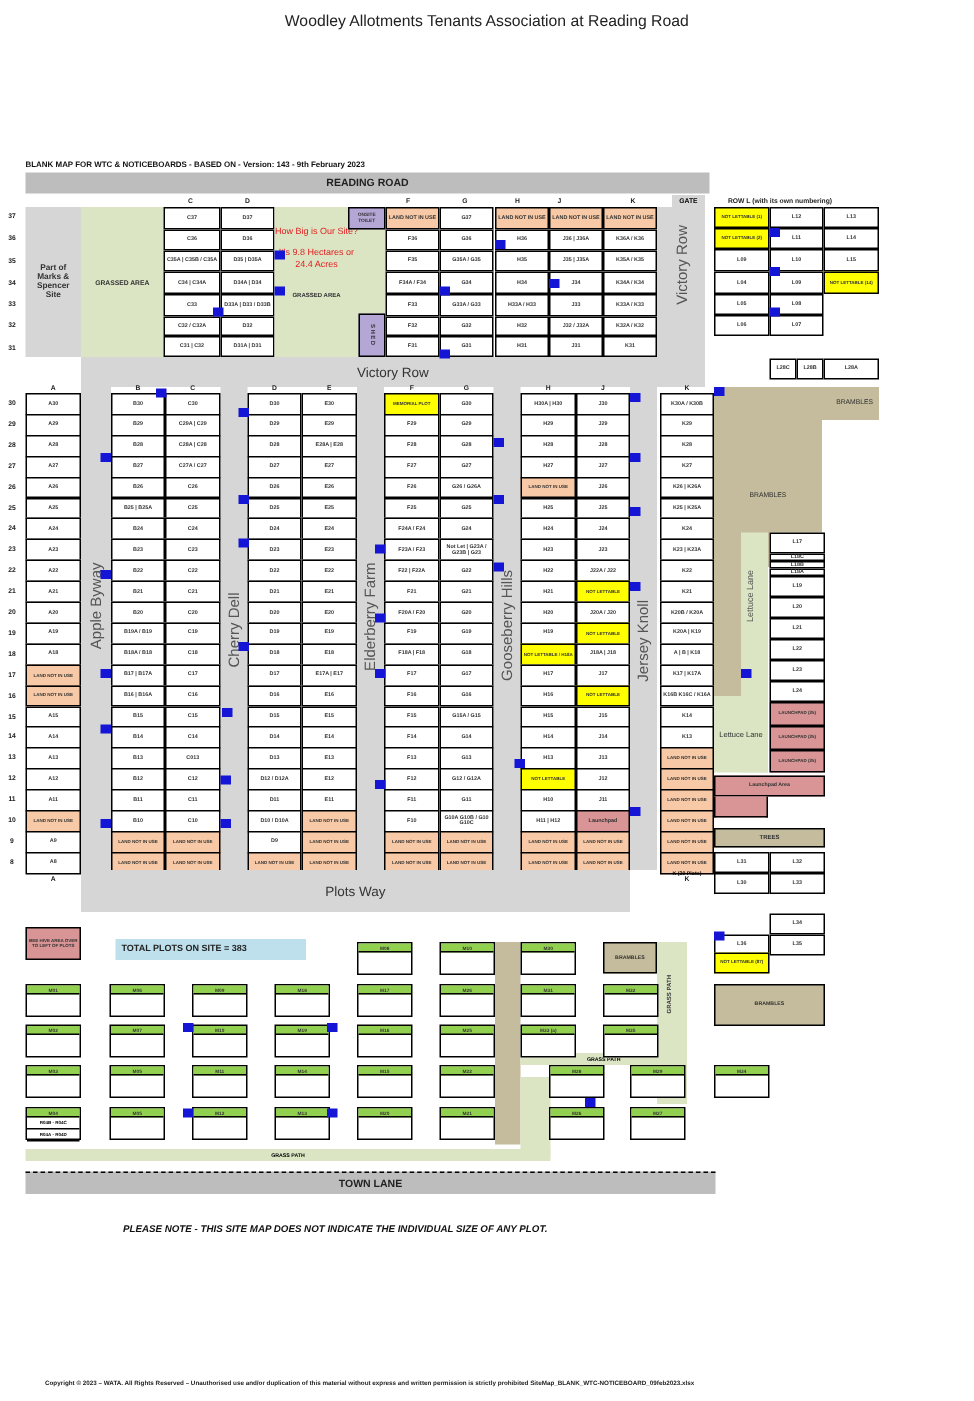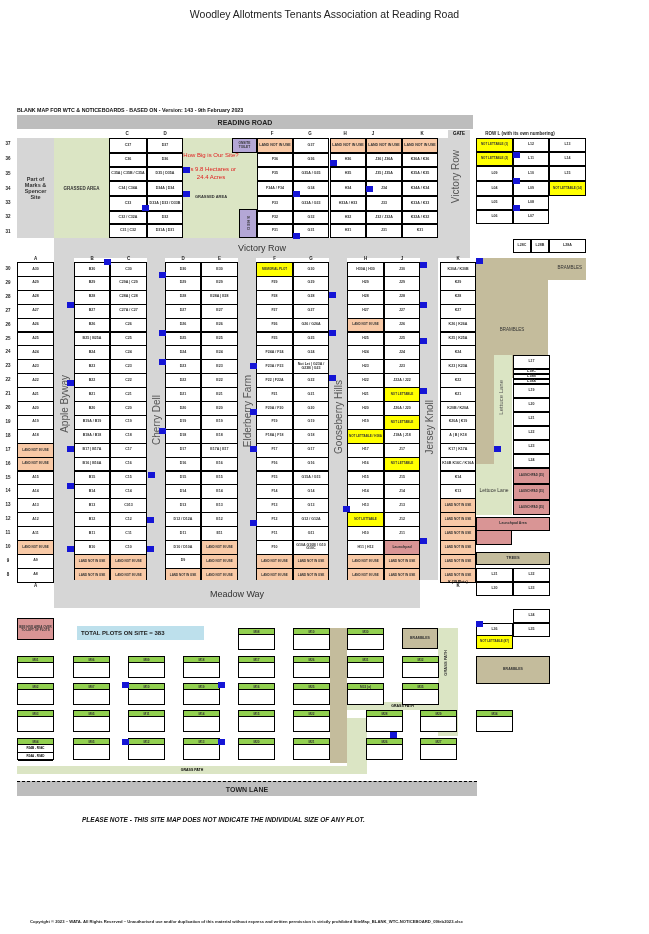--- a/index.html
+++ b/index.html
@@ -464,21 +464,21 @@
     <div class="cell" style="left: 513px; top: 609px; width: 37px; height: 14px;">L34</div>
     <div class="cell" style="left: 476px; top: 623px; width: 37px; height: 14px;">L36</div>
     <div class="cell" style="left: 513px; top: 623px; width: 37px; height: 14px;">L35</div>
   </div>
 
 <div class="cell lp" style="left:476px;top:517px;width:74px;height:14px;font-size:3.5px">Launchpad Area</div>
 <div class="abs lp" style="left:476px;top:531px;width:36px;height:14px;border:1px solid #000;border-top:none"></div>
 <div class="cell" style="left:476px;top:552px;width:74px;height:13px;background:#c4bc9c;font-size:4px">TREES</div>
 <div class="abs" style="left:440px;top:580px;width:36px;font-size:3.5px;font-weight:bold;text-align:center">K (39 Plots)</div>
 
-<div class="abs lane" style="left:54px;top:580px;width:366px;height:28px;display:flex;align-items:center;justify-content:center;font-size:9px;color:#333">Meadow Way</div>
+<div class="abs lane" style="left:54px;top:580px;width:366px;height:28px;display:flex;align-items:center;justify-content:center;font-size:9px;color:#333">Plots Way</div>
 
 <div class="cell lp" style="left:17px;top:618px;width:37px;height:22px;font-size:3px">BEE HIVE AREA OVER TO LEFT OF PLOTS</div>
 <div class="abs" style="left:77px;top:626px;width:127px;height:14px;background:#bde0ec;font-size:6px;font-weight:bold;color:#222;padding-left:4px;line-height:14px">TOTAL PLOTS ON SITE = 383</div>
 
 <div class="abs bramble" style="left:330px;top:628px;width:17px;height:135px"></div>
 <div class="abs grass" style="left:347px;top:718px;width:20px;height:52px"></div>
 <div class="abs grass" style="left:438px;top:628px;width:20px;height:108px"></div>
 <div class="vt" style="left:443px;top:650px;font-size:4px;font-weight:bold;color:#333">GRASS PATH</div>
 <div class="abs grass" style="left:347px;top:702px;width:111px;height:8px;font-size:3.5px;font-weight:bold;text-align:center;line-height:8px">GRASS PATH</div>
 <div class="abs grass" style="left:17px;top:766px;width:350px;height:8px;font-size:3.5px;font-weight:bold;text-align:center;line-height:8px">GRASS PATH</div>

